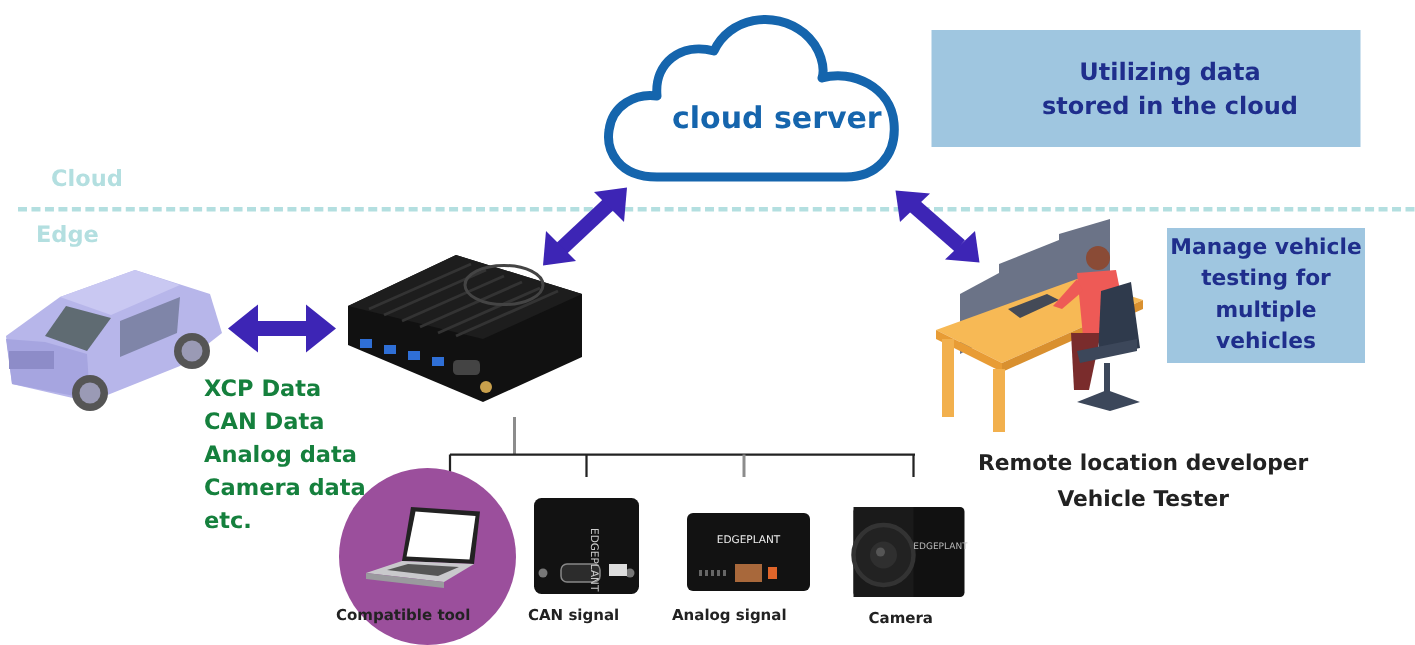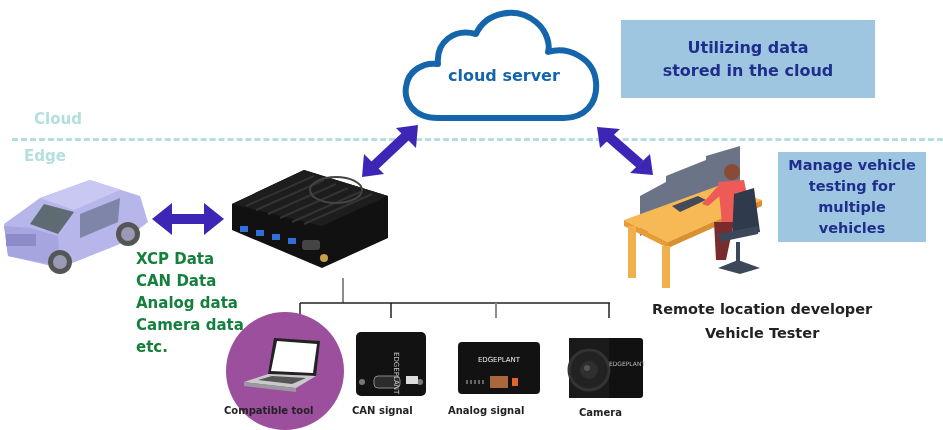--- a/index.html
+++ b/index.html
@@ -5,46 +5,46 @@
   html, body { margin:0; padding:0; background:#ffffff; }
   body { width:943px; height:430px; position:relative; overflow:hidden;
          font-family:"DejaVu Sans", sans-serif; }
   .abs { position:absolute; }
   .zone-label { color:#b3dfe0; font-size:15px; font-weight:bold; }
   .divider { left:12px; top:138px; width:931px; height:0;
              border-top:3px dashed #b3dfe0; }
   .info-box { background:#9fc6e0; color:#1f2e8c; font-weight:bold;
               text-align:center; display:flex; align-items:center; justify-content:center;
               line-height:1.45; }
-  .cloud-text { color:#1565ad; font-weight:bold; font-size:16px; }
+  .cloud-text { color:#1565ad; font-weight:bold; font-size:20px; }
   .data-list { color:#15803d; font-weight:bold; font-size:15px; line-height:22px; }
   .data-list div { margin:0; }
   .caption { color:#222; font-weight:bold; font-size:10px; white-space:nowrap; }
   .person-caption { color:#222; font-weight:bold; font-size:14.5px; line-height:24px; }
 </style>
 </head>
 <body>
 
 <div class="abs zone-label" style="left:16px;top:110px;margin-left:18px;">Cloud</div>
 <div class="abs divider"></div>
 <div class="abs zone-label" style="left:12px;top:147px;margin-left:12px;">Edge</div>
 
 <svg class="abs" style="left:398px;top:2px;" width="215" height="125" viewBox="0 0 215 125">
   <path d="M40,116 C14,116 6,98 8,85 C10,68 26,60 40,62 C38,40 56,26 78,32 C88,10 118,4 138,20 C150,30 152,44 150,50 C170,44 196,56 198,80 C200,102 186,116 166,116 Z" fill="#ffffff" stroke="#1565ad" stroke-width="6" stroke-linejoin="round"></path>
 </svg>
 <div class="abs cloud-text" style="left:448px;top:66px;">cloud server</div>
 
-<div class="abs info-box" style="left:621px;top:20px;width:254px;height:78px;font-size:16px;">
+<div class="abs info-box" style="left:621px;top:20px;width:254px;height:78px;font-size:16px;padding-left:32px;">
   <div>
     <div>Utilizing data</div>
     <div>stored in the cloud</div>
   </div>
 </div>
 
-<div class="abs info-box" style="left:778px;top:152px;width:148px;height:90px;font-size:14.5px;justify-content:flex-end;">
+<div class="abs info-box" style="left:778px;top:152px;width:132px;height:90px;font-size:14.5px;justify-content:flex-end;">
   <div>
     <div>Manage vehicle</div>
     <div>testing for multiple</div>
     <div>vehicles</div>
   </div>
 </div>
 
 <svg class="abs" style="left:360px;top:124px;" width="60" height="54" viewBox="0 0 60 54">
   <line x1="14" y1="42" x2="46" y2="12" stroke="#3d25b5" stroke-width="10"></line>
   <polygon points="58,1 56,24 36,4" fill="#3d25b5"></polygon>

